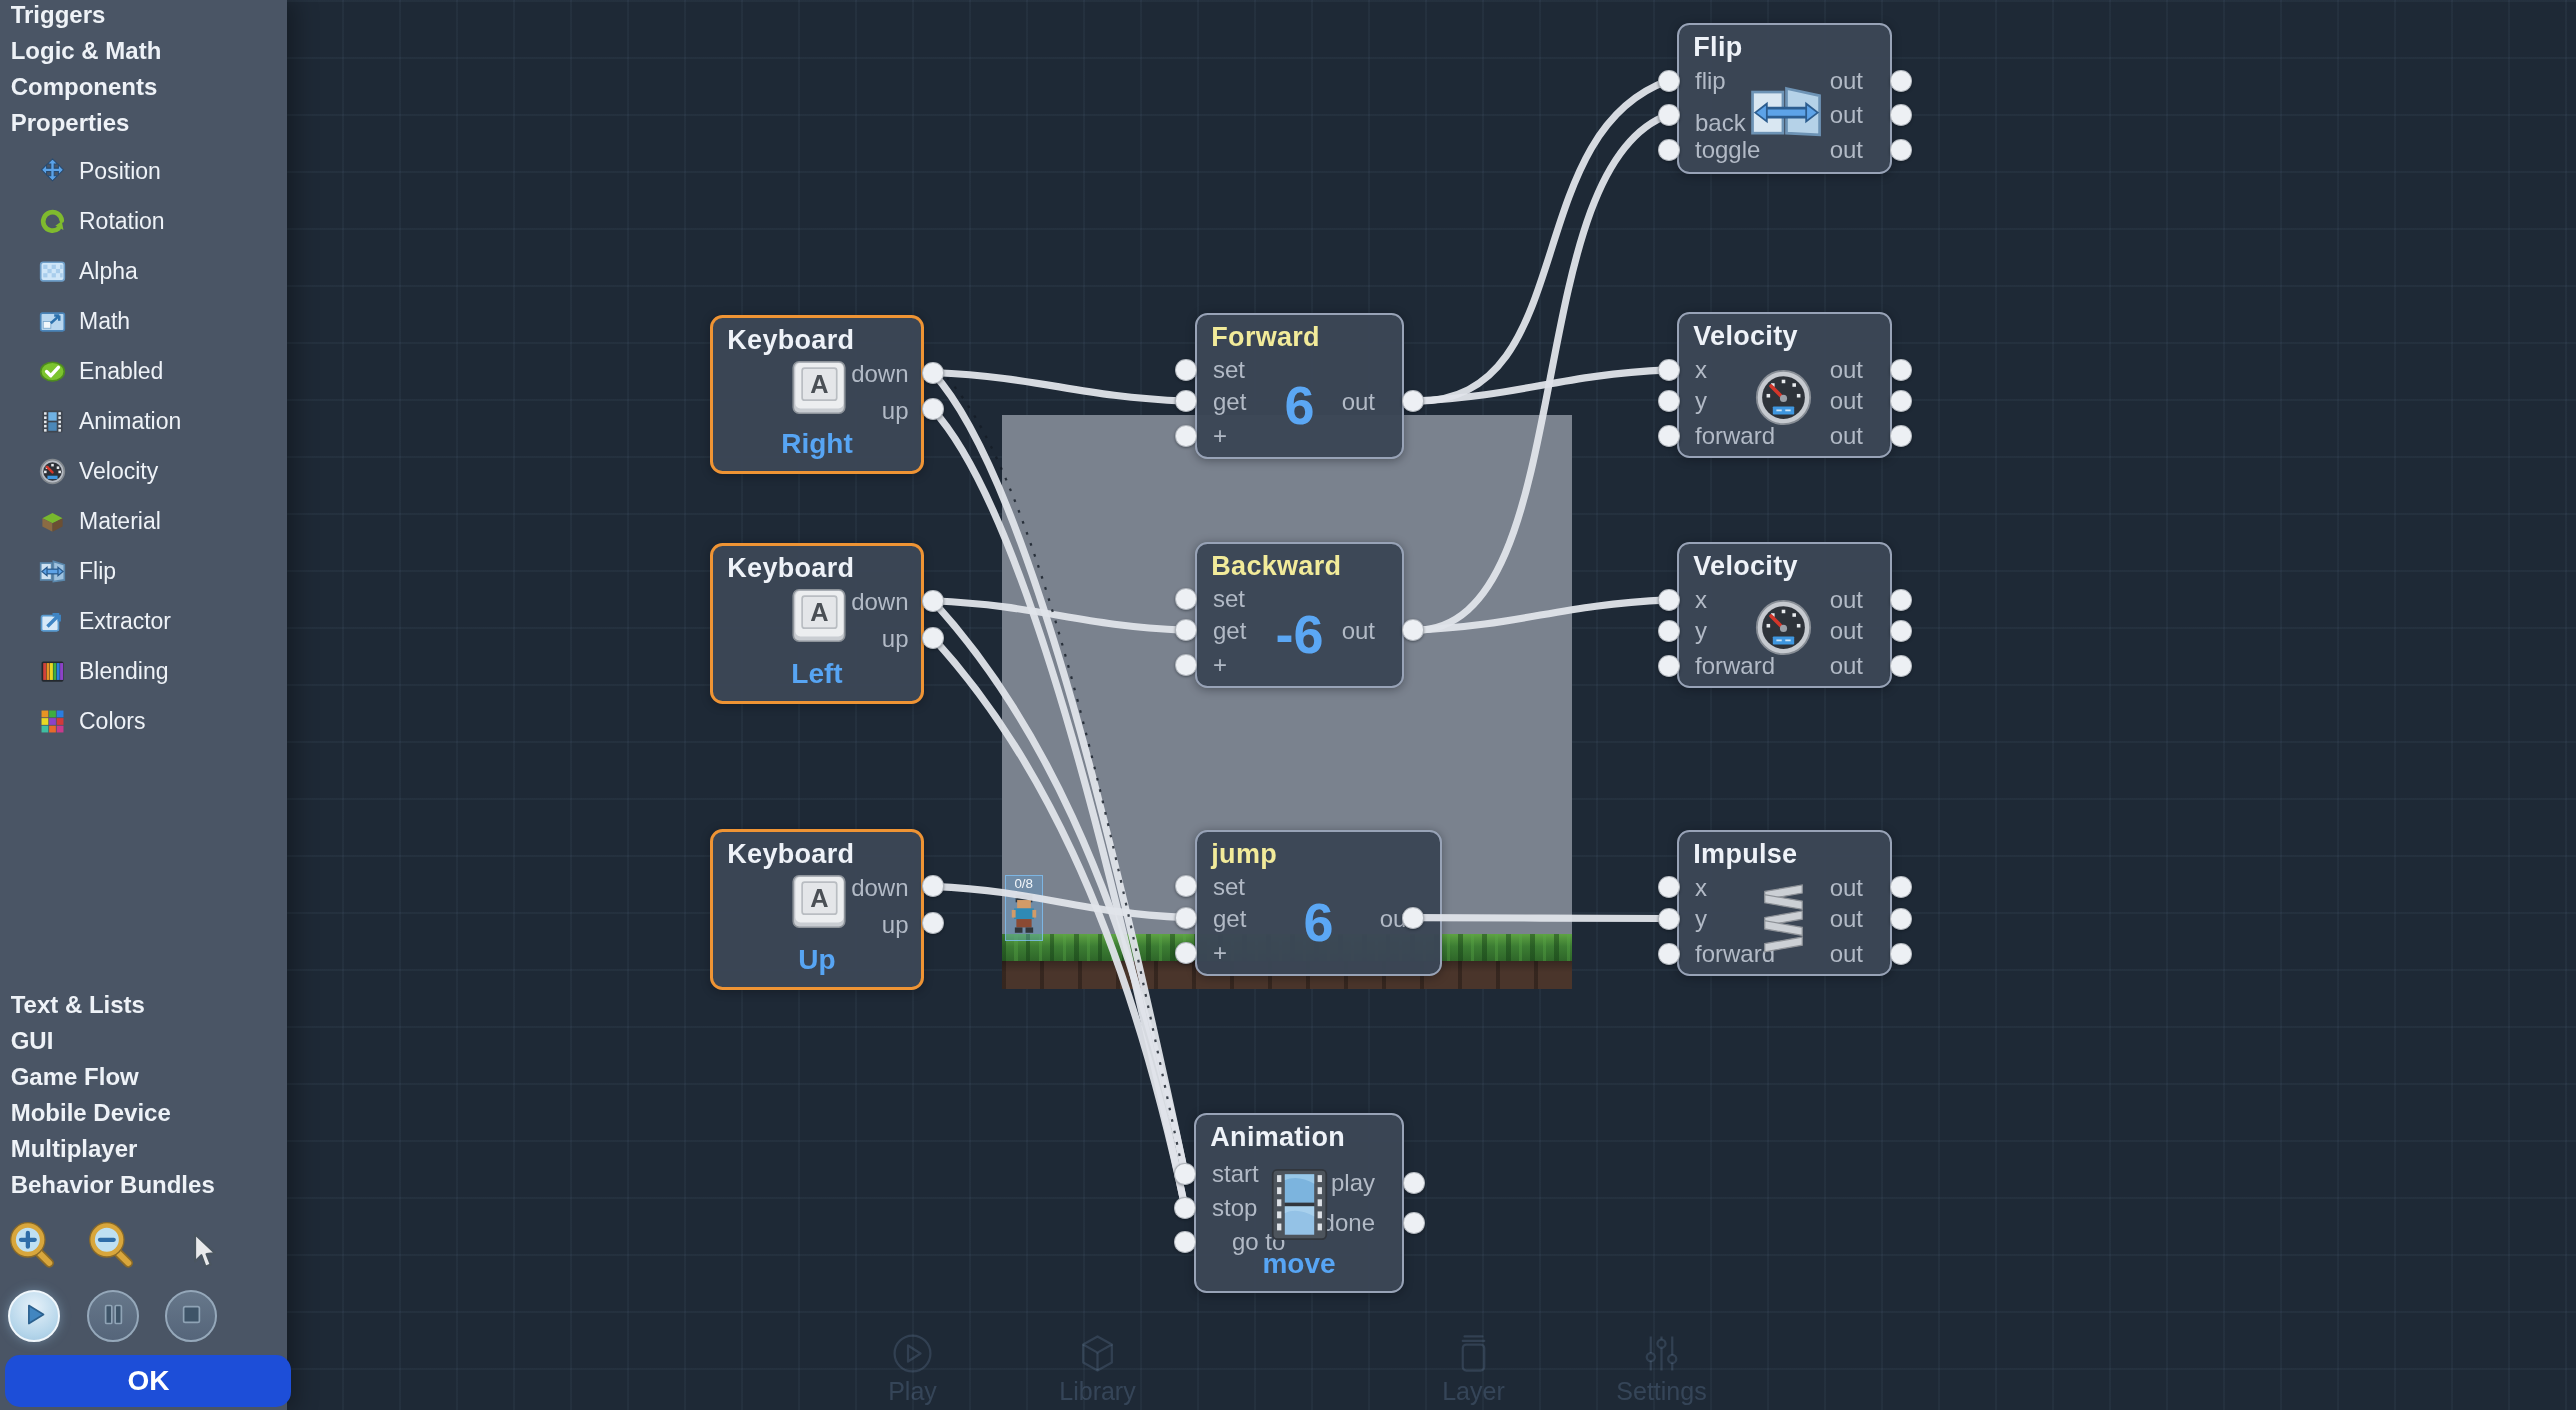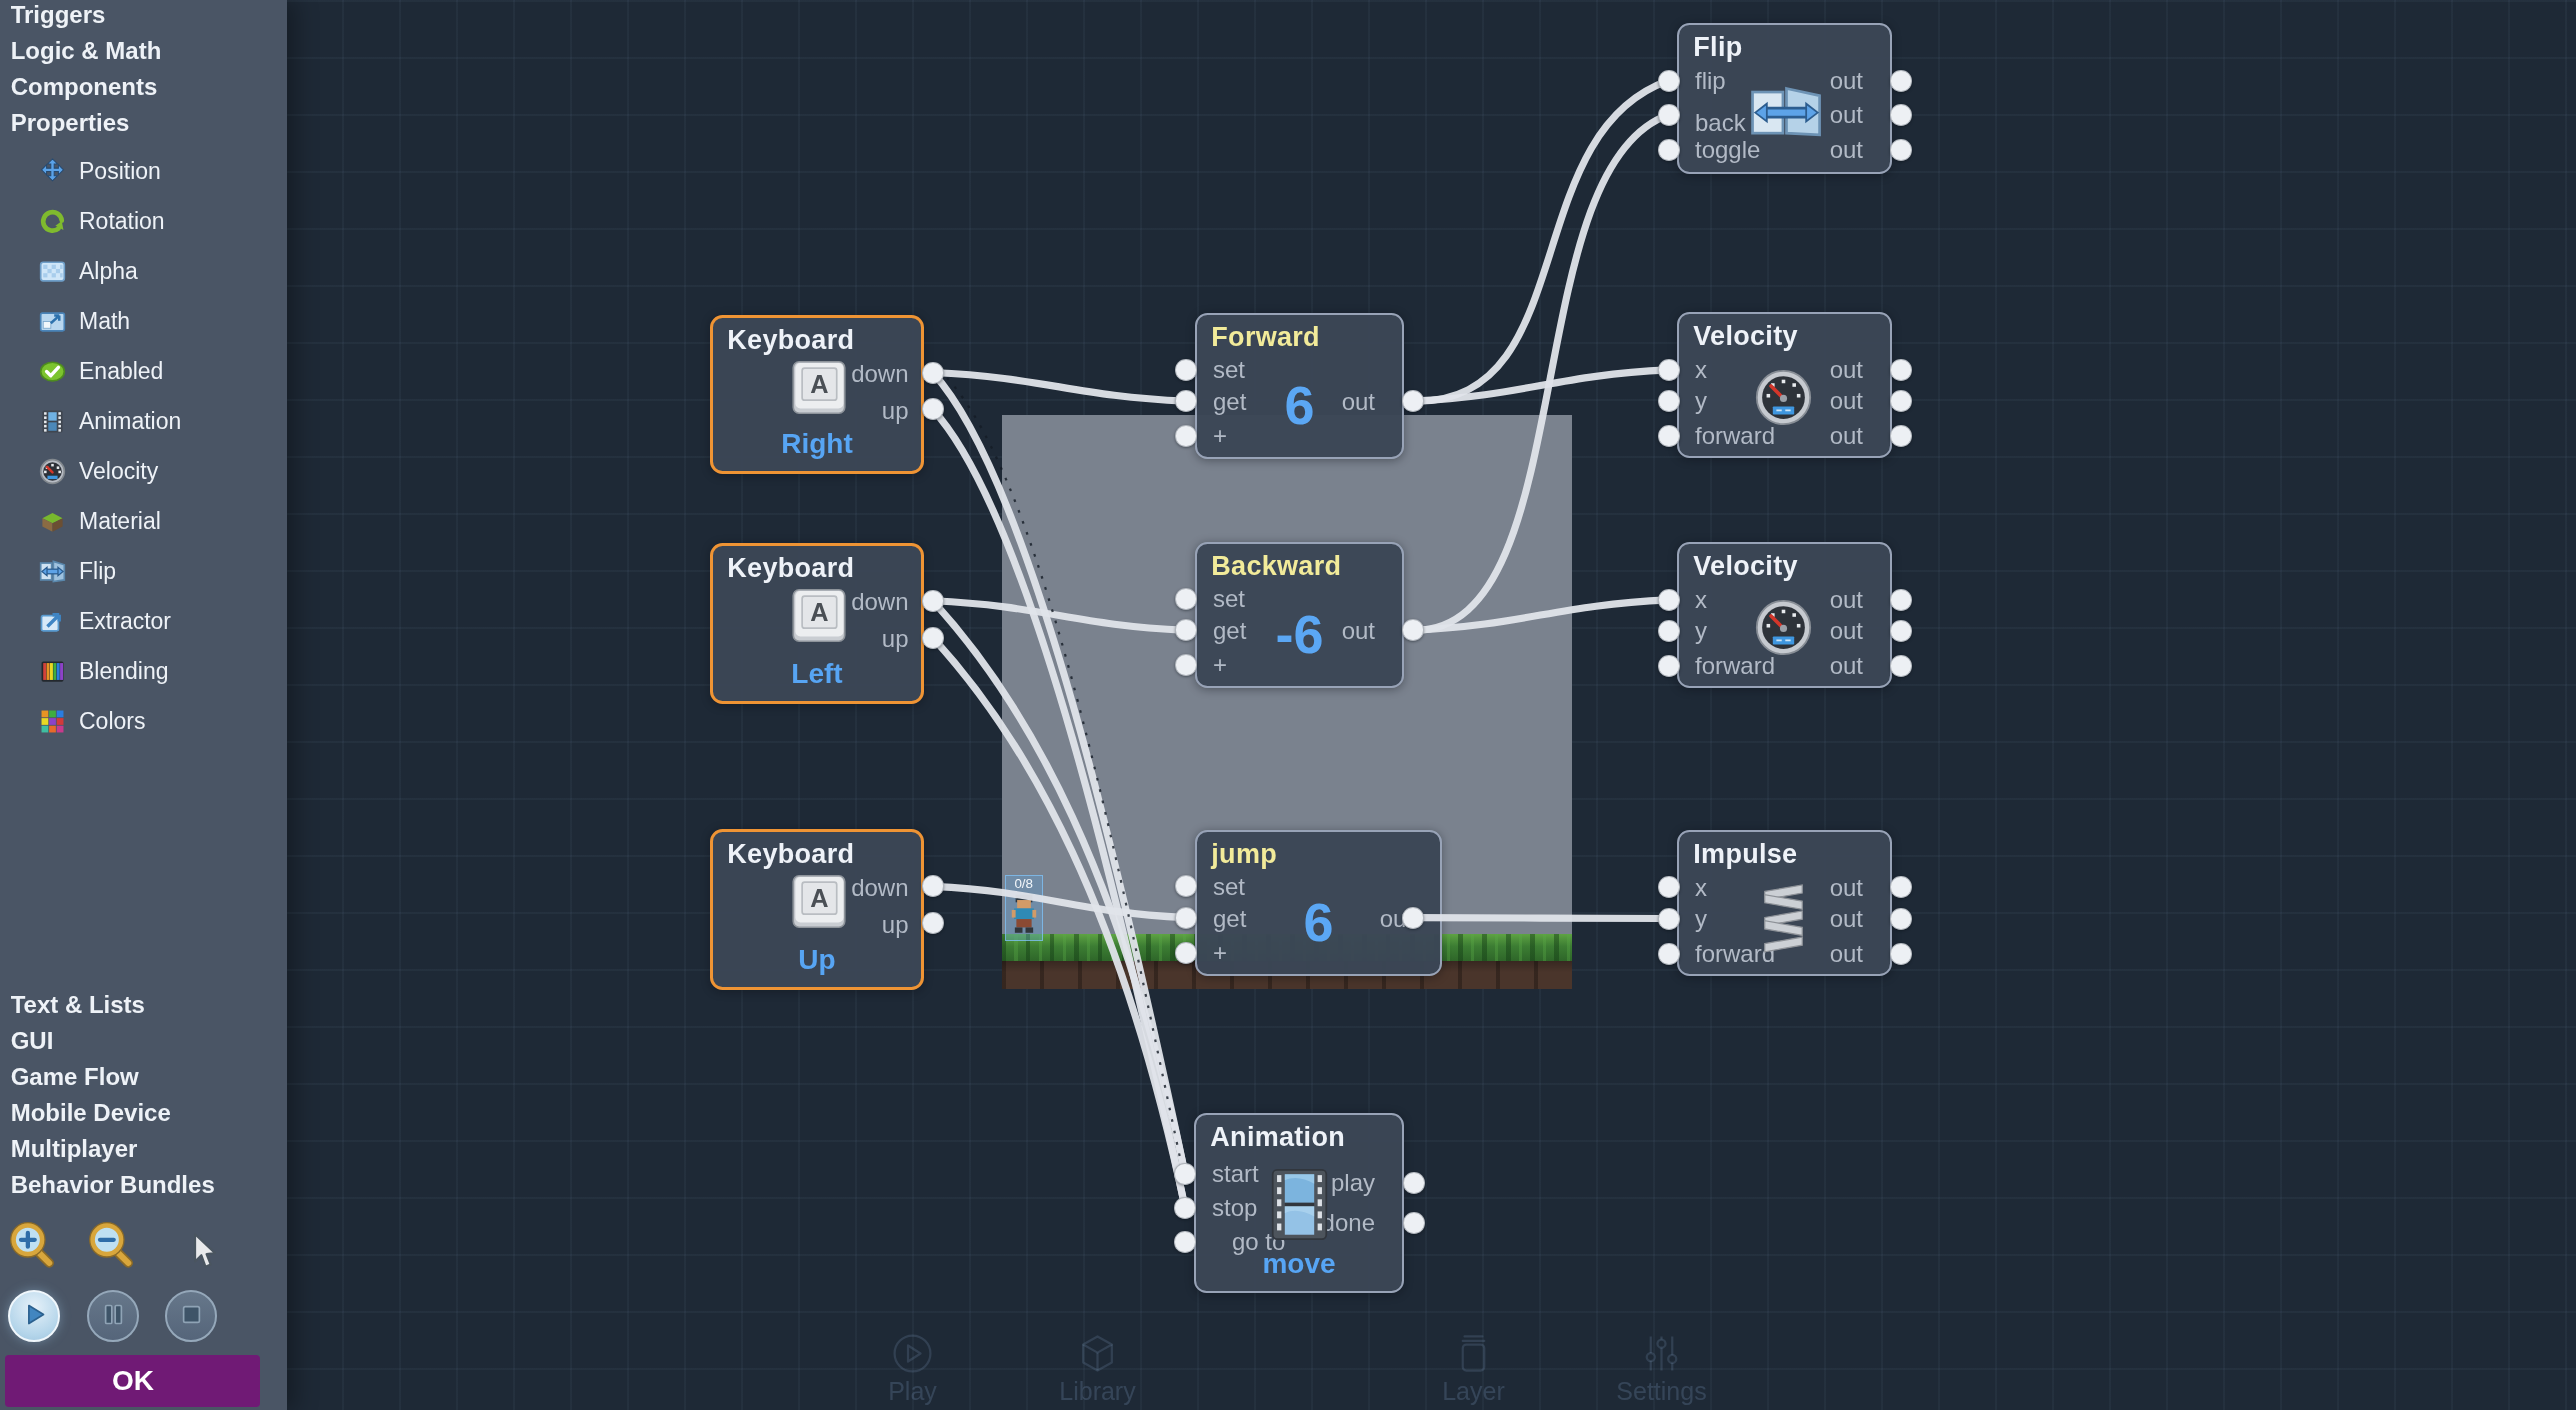--- a/index.html
+++ b/index.html
@@ -77,22 +77,22 @@
   .tool svg { display:block; width:100%; height:100%; }
 
   #transport { position:absolute; left:0; top:1290px; width:287px; height:54px; }
   .tbtn { position:absolute; width:52px; height:52px; border-radius:50%; cursor:pointer;
     display:flex; align-items:center; justify-content:center; }
   .tbtn svg { width:27px; height:27px; }
   .tbtn.active { background:radial-gradient(circle at 50% 32%, #e6f1f9, #b4d5ea 68%, #9bc2dd);
     border:2.7px solid #f0f7fc; box-shadow:0 0 10.7px rgba(170,215,250,.35); }
   .tbtn.idle { background:linear-gradient(#66778a,#55657a); border:2.7px solid #95a8ba; }
 
-  #ok-btn { position:absolute; left:5.4px; top:1355px; width:255px; height:52px;
-    background:#701a75; border:none; border-radius:4px; color:#ffffff; font-size:28px;
+  #ok-btn { position:absolute; left:5.4px; top:1355px; width:286px; height:52px;
+    background:#1d4ed8; border:none; border-radius:15px; color:#ffffff; font-size:28px;
     font-weight:bold; font-family:"Liberation Sans",sans-serif; cursor:pointer; }
 
   
   #bottom-toolbar { position:absolute; left:0; top:1325px; width:2576px; height:86px; z-index:2; }
   .tb-item { position:absolute; width:215px; text-align:center;
     color:rgba(130,160,195,0.20); cursor:pointer; }
   .tb-item svg { width:43px; height:43px; display:block; margin:0 auto; }
   .tb-item .tb-label { display:block; font-size:25px; margin-top:1.8px; color:rgba(130,160,195,0.24); }
 
   #cursor { position:absolute; left:193px; top:1233px; width:25px; height:36px; z-index:30; }

